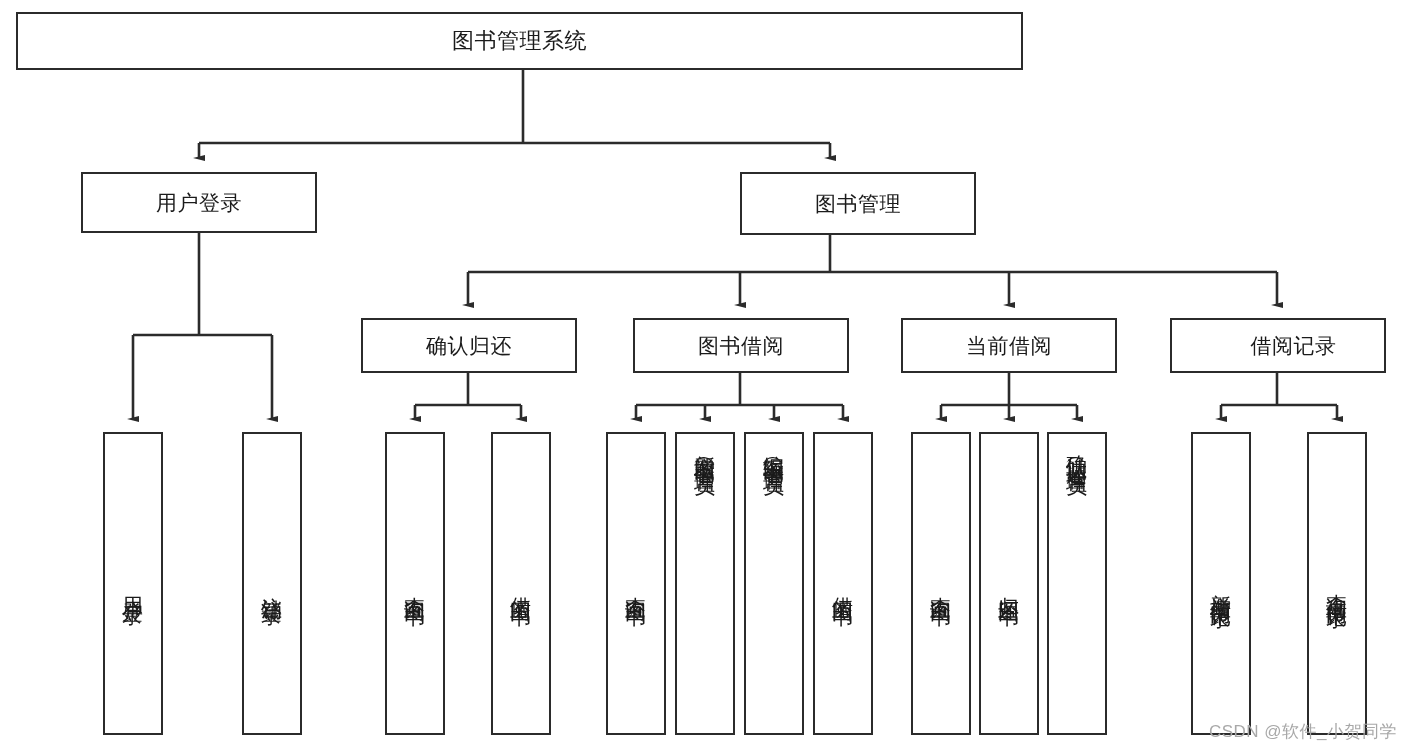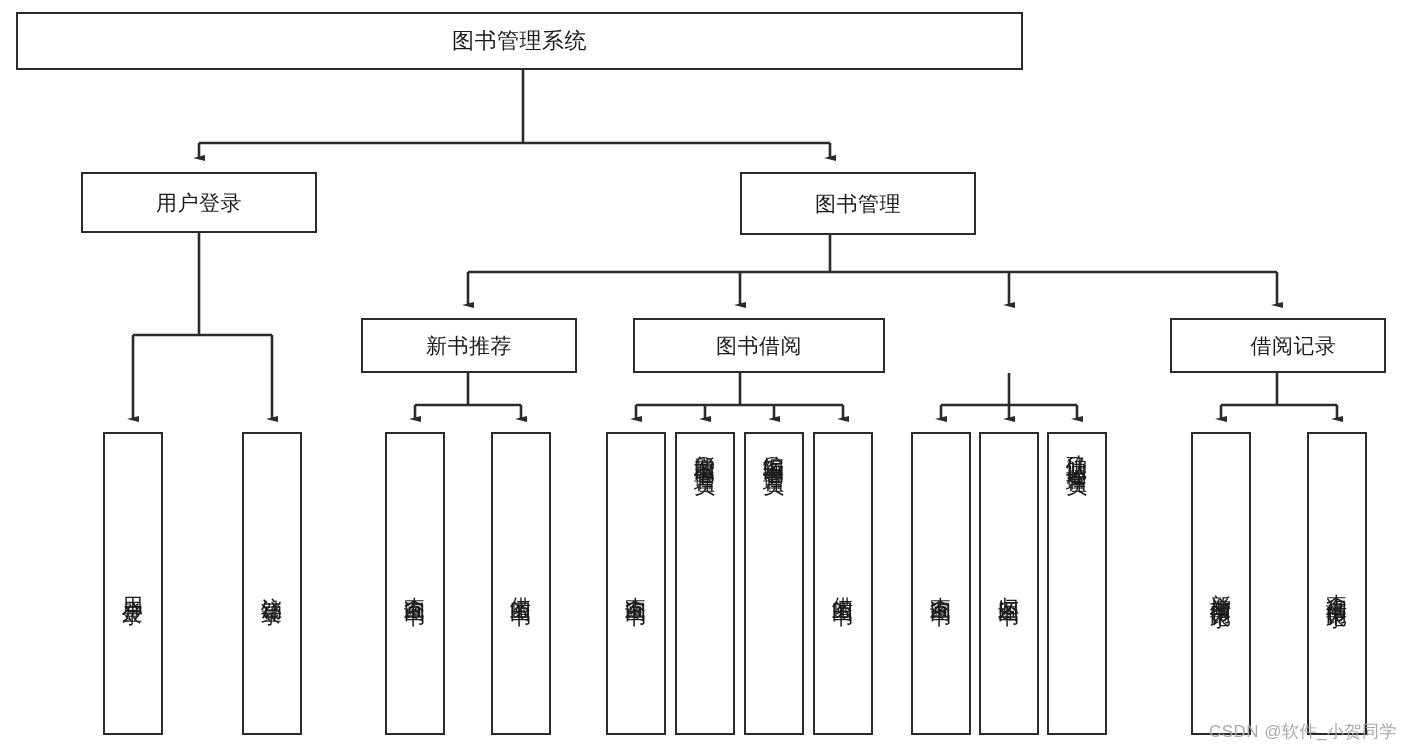--- a/index.html
+++ b/index.html
@@ -135,27 +135,30 @@
 
   <div class="node-box" style="left:81px; top:172px; width:236px; height:61px;">
     <span class="node-label-h">用户登录</span>
   </div>
 
   <div class="node-box" style="left:712px; top:172px; width:236px; height:63px;margin-left:28px;">
     <span class="node-label-h">图书管理</span>
   </div>
 
   <div class="node-box" style="left:361px; top:318px; width:216px; height:55px;">
-    <span class="node-label-h">新书推荐</span>
-  </div>
-
-  <div class="node-box" style="left:633px; top:318px; width:252px; height:55px;">
+    <span class="node-label-h">确认归还</span>
+  </div>
+
+  <div class="node-box" style="left:633px; top:318px; width:216px; height:55px;">
     <span class="node-label-h">图书借阅</span>
   </div>
 
+  <div class="node-box" style="left:901px; top:318px; width:216px; height:55px;">
+    <span class="node-label-h">当前借阅</span>
+  </div>
 
   <div class="node-box" style="left:1170px; top:318px; width:216px; height:55px;padding-left:31px;">
     <span class="node-label-h">借阅记录</span>
   </div>
 
   <div class="leaf-box center-v" style="left:103px; top:432px; width:60px; height:303px;">
     <span class="node-label-v">用户登录</span>
   </div>
 
   <div class="leaf-box center-v" style="left:242px; top:432px; width:60px; height:303px;">

